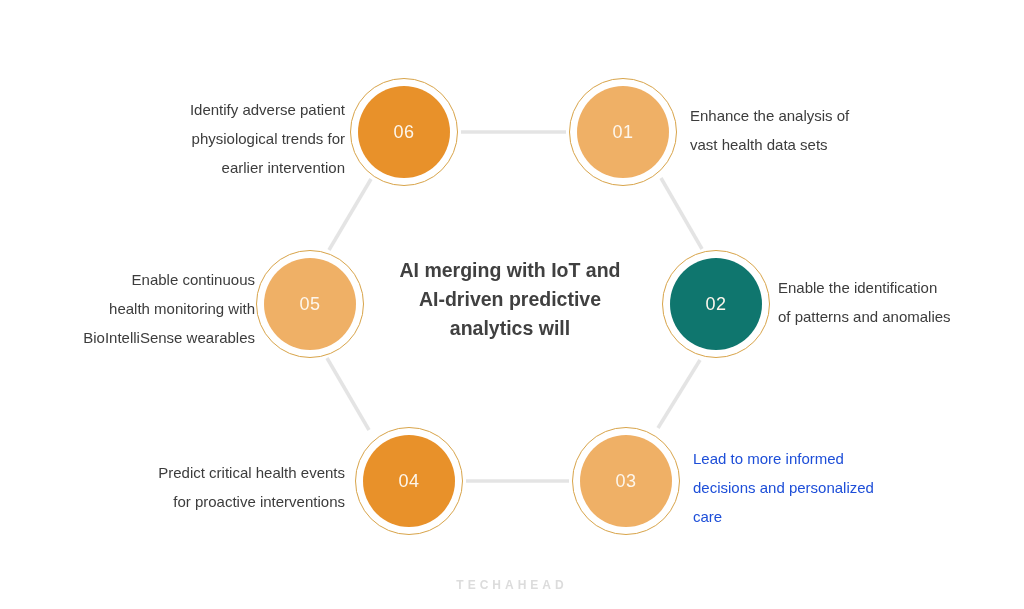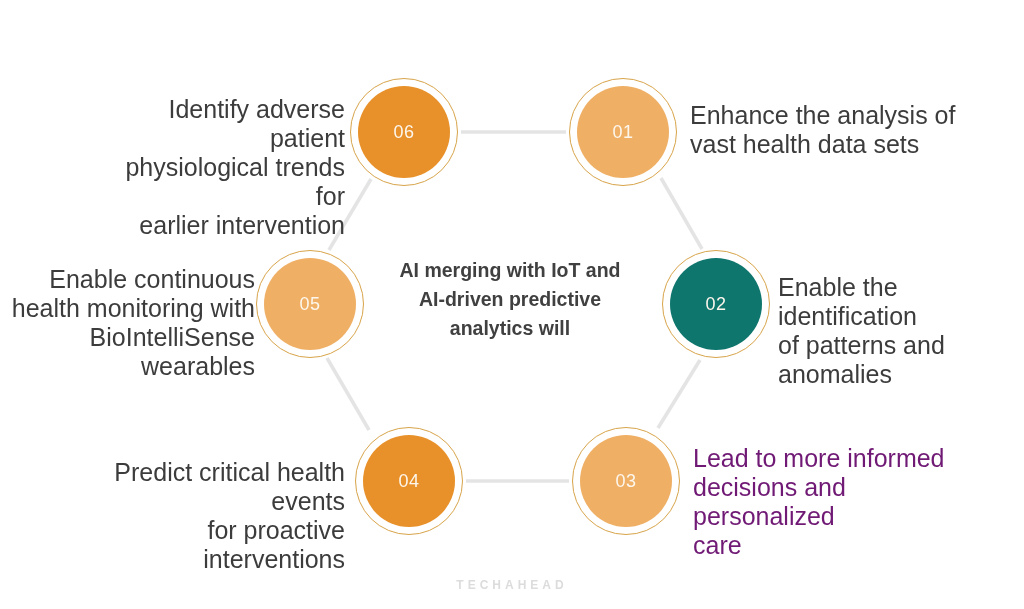--- a/index.html
+++ b/index.html
@@ -61,21 +61,21 @@
     color: #fdf6ec;
     letter-spacing: 0.5px;
     line-height: 1;
     user-select: none;
   }
 
   
   .caption {
     position: absolute;
     font-family: "Liberation Sans", sans-serif;
-    font-size: 25px;
+    font-size: 15px;
     line-height: 29px;
     color: #3c3c3c;
     white-space: pre-line;
   }
   .caption.right { text-align: left; }
   .caption.left  { text-align: right; }
 
   
   #center-title {
     position: absolute;
@@ -151,21 +151,21 @@
           <span class="num" style="color: rgb(253, 246, 236);">06</span>
         </div>
       </div>
     </div>
 
   <div id="captions-layer">
       <div class="caption right" style="left: 690px; top: 101px; width: 300px; color: rgb(60, 60, 60);">Enhance the analysis of
 vast health data sets</div>
       <div class="caption right" style="left: 778px; top: 273px; width: 250px; color: rgb(60, 60, 60);">Enable the identification
 of patterns and anomalies</div>
-      <div class="caption right" style="left: 693px; top: 444px; width: 270px; color: #701a75;">Lead to more informed
+      <div class="caption right" style="left: 693px; top: 444px; width: 270px; color: #1d4ed8;">Lead to more informed
 decisions and personalized
 care</div>
       <div class="caption left" style="left: 60px; top: 458px; width: 285px; color: rgb(60, 60, 60);">Predict critical health events
 for proactive interventions</div>
       <div class="caption left" style="left: 10px; top: 265px; width: 245px; color: rgb(60, 60, 60);">Enable continuous
 health monitoring with
 BioIntelliSense wearables</div>
       <div class="caption left" style="left: 95px; top: 95px; width: 250px; color: rgb(60, 60, 60);">Identify adverse patient
 physiological trends for
 earlier intervention</div>

